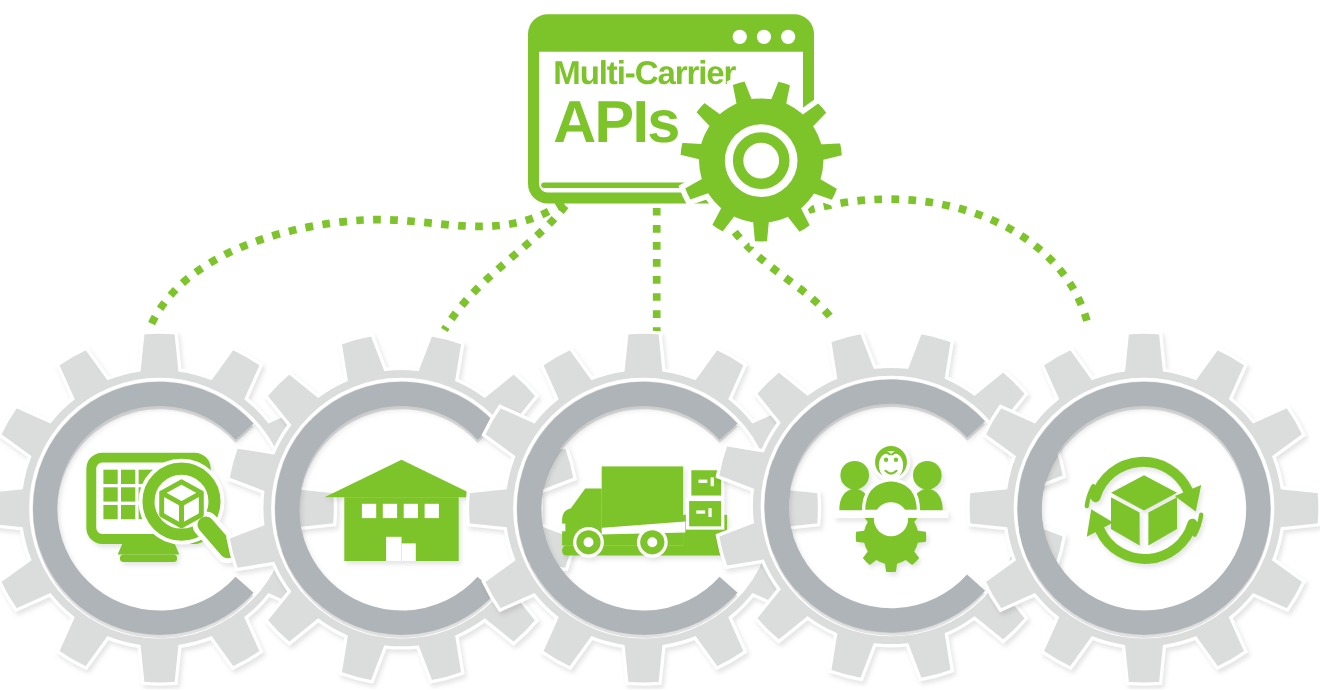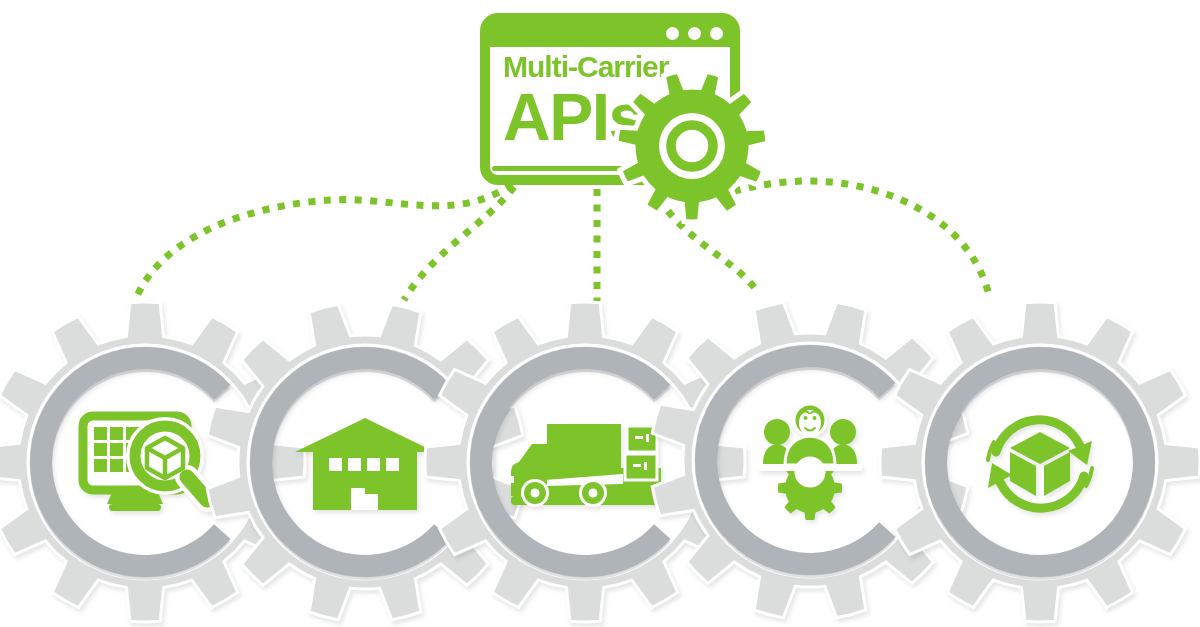--- a/index.html
+++ b/index.html
@@ -13,21 +13,21 @@
   .ring{fill:none;stroke:var(--ring);stroke-width:22;}
   .ringshadow{fill:none;stroke:rgba(0,0,0,.12);stroke-width:22;}
   .window{position:absolute;left:480px;top:13px;width:260px;height:172px;box-sizing:border-box;
           border:10px solid var(--g);border-radius:18px;background:#fff;}
   .bar{position:absolute;left:-3px;top:-3px;right:-3px;height:27px;background:var(--g);
        border-radius:10px 10px 0 0;display:flex;justify-content:flex-end;align-items:center;
        gap:9px;padding-right:10px;box-sizing:border-box;}
   .dot{width:13px;height:13px;border-radius:50%;background:#fff;}
   .titles{position:absolute;left:13px;top:27px;color:var(--g);font-weight:bold;white-space:nowrap;}
   .t-small{font-size:30px;line-height:1.1;letter-spacing:-1px;}
-  .t-big{font-size:66px;line-height:1;letter-spacing:-1.5px;margin-top:1px;}
+  .t-big{font-size:54px;line-height:1;letter-spacing:-1.5px;margin-top:1px;}
   .accent{position:absolute;left:2px;bottom:4px;width:152px;height:5px;border-radius:3px;background:var(--g);}
   .gfill{fill:var(--g);} .wfill{fill:#fff;}
   .gline{fill:none;stroke:var(--g);stroke-linecap:round;stroke-linejoin:round;}
 </style>
 </head>
 <body>
 
 <div class="canvas">
 
   <svg width="1200" height="627" style="left:0;top:0">

